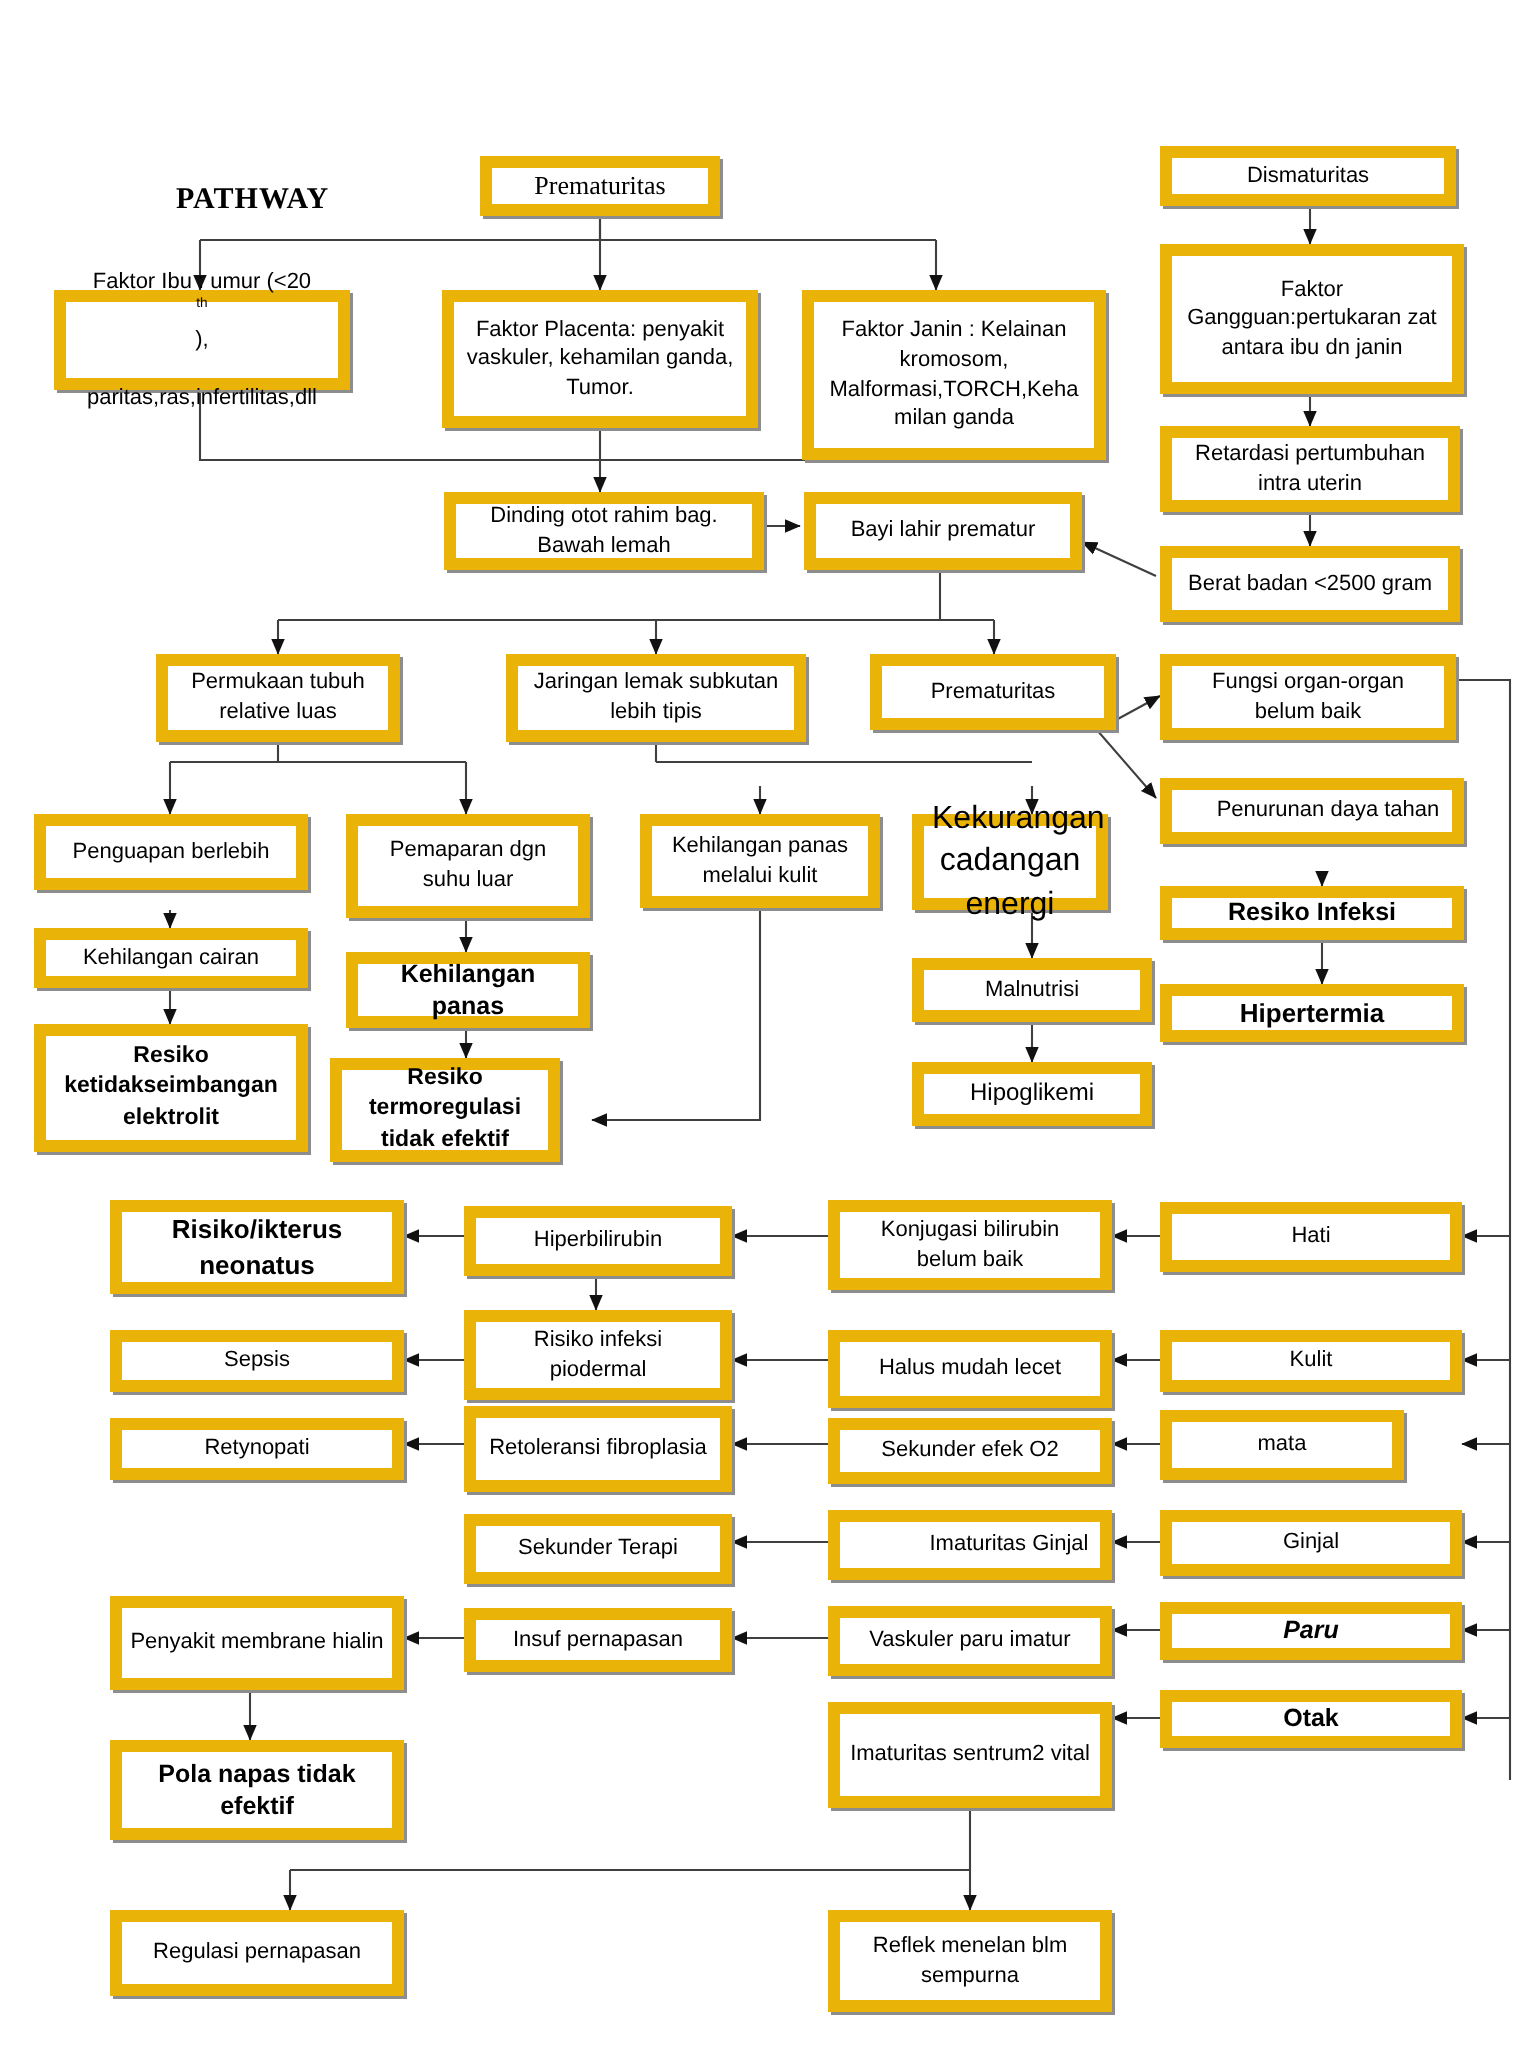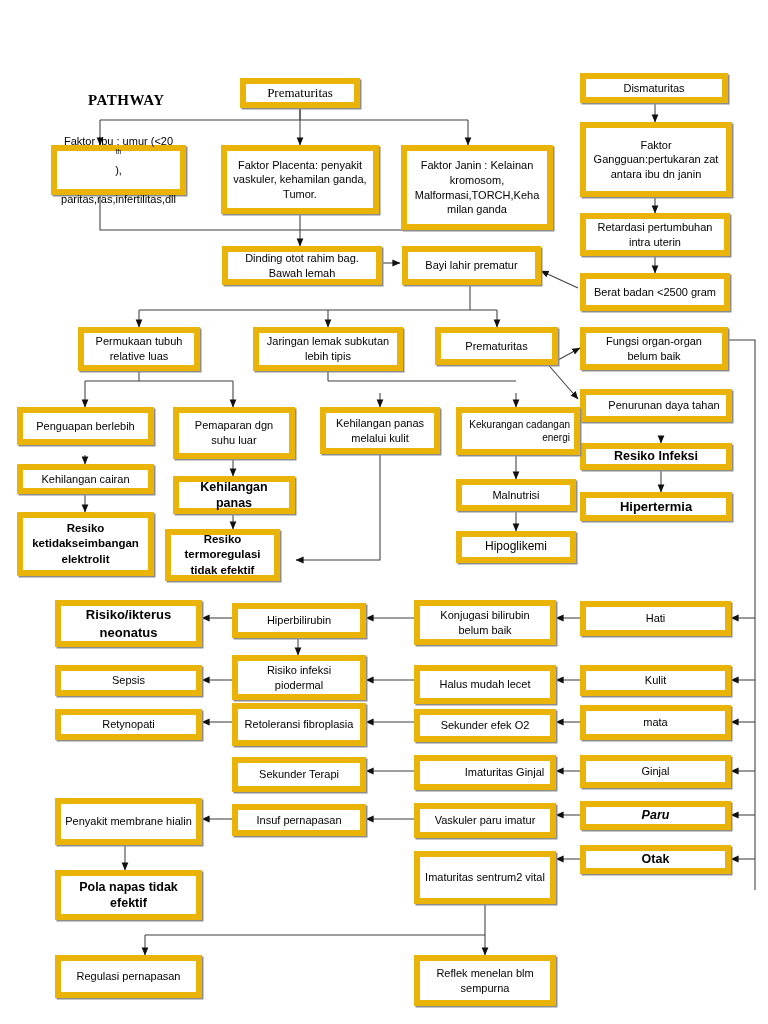--- a/index.html
+++ b/index.html
@@ -155,21 +155,21 @@
       <path d="M485,904 L485,935 M145,935 L485,935"></path>
     </g>
   </svg>
 
   <div class="title" style="left:88px; top:92px; font-size:15px;">PATHWAY</div>
 
   <div class="node f-serif" style="left:240px; top:78px; width:120px; height:30px; font-size:13px;">
     <span>Prematuritas</span>
   </div>
 
-  <div class="node f-sans" style="left:27px; top:145px; width:135px; height:50px; font-size:11px;margin-left:24px;">
+  <div class="node f-sans" style="left:27px; top:145px; width:148px; height:50px; font-size:11px;">
     <span><span>Faktor Ibu : umur (&lt;20</span><sup>th</sup><span>),</span><br><span>paritas,ras,infertilitas,dll</span></span>
   </div>
 
   <div class="node f-sans" style="left:221px; top:145px; width:158px; height:69px; font-size:11px;">
     <span>Faktor Placenta: penyakit vaskuler, kehamilan ganda, Tumor.</span>
   </div>
 
   <div class="node f-sans" style="left:401px; top:145px; width:152px; height:85px; font-size:11px;">
     <span>Faktor Janin : Kelainan kromosom, Malformasi,TORCH,Keha milan ganda</span>
   </div>
@@ -247,21 +247,21 @@
   </div>
 
   <div class="node f-sans bold" style="left:165px; top:529px; width:115px; height:52px; font-size:11.5px;">
     <span>Resiko termoregulasi tidak efektif</span>
   </div>
 
   <div class="node f-sans" style="left:320px; top:407px; width:120px; height:47px; font-size:11px;">
     <span>Kehilangan panas melalui kulit</span>
   </div>
 
-  <div class="node f-sans" style="left:456px; top:407px; width:124px; height:48px; font-size:10px;text-align:right;">
+  <div class="node f-sans" style="left:456px; top:407px; width:98px; height:48px; font-size:16px;">
     <span>Kekurangan cadangan energi</span>
   </div>
 
   <div class="node f-sans" style="left:456px; top:479px; width:120px; height:32px; font-size:11px;">
     <span>Malnutrisi</span>
   </div>
 
   <div class="node f-sans" style="left:456px; top:531px; width:120px; height:32px; font-size:12px;">
     <span>Hipoglikemi</span>
   </div>
@@ -294,21 +294,21 @@
 
   <div class="node f-sans" style="left:55px; top:709px; width:147px; height:31px; font-size:11px;">
     <span>Retynopati</span>
   </div>
   <div class="node f-sans" style="left:232px; top:703px; width:134px; height:43px; font-size:11px;">
     <span>Retoleransi fibroplasia</span>
   </div>
   <div class="node f-sans" style="left:414px; top:709px; width:142px; height:33px; font-size:11px;">
     <span>Sekunder efek O2</span>
   </div>
-  <div class="node f-sans" style="left:580px; top:705px; width:151px; height:35px; font-size:11px;">
+  <div class="node f-sans" style="left:580px; top:705px; width:122px; height:35px; font-size:11px;">
     <span>mata</span>
   </div>
 
   <div class="node f-sans" style="left:232px; top:757px; width:134px; height:35px; font-size:11px;">
     <span>Sekunder Terapi</span>
   </div>
   <div class="node f-sans" style="left:414px; top:755px; width:142px; height:35px; font-size:11px;padding-left:43px;">
     <span>Imaturitas Ginjal</span>
   </div>
   <div class="node f-sans" style="left:580px; top:755px; width:151px; height:33px; font-size:11px;">

